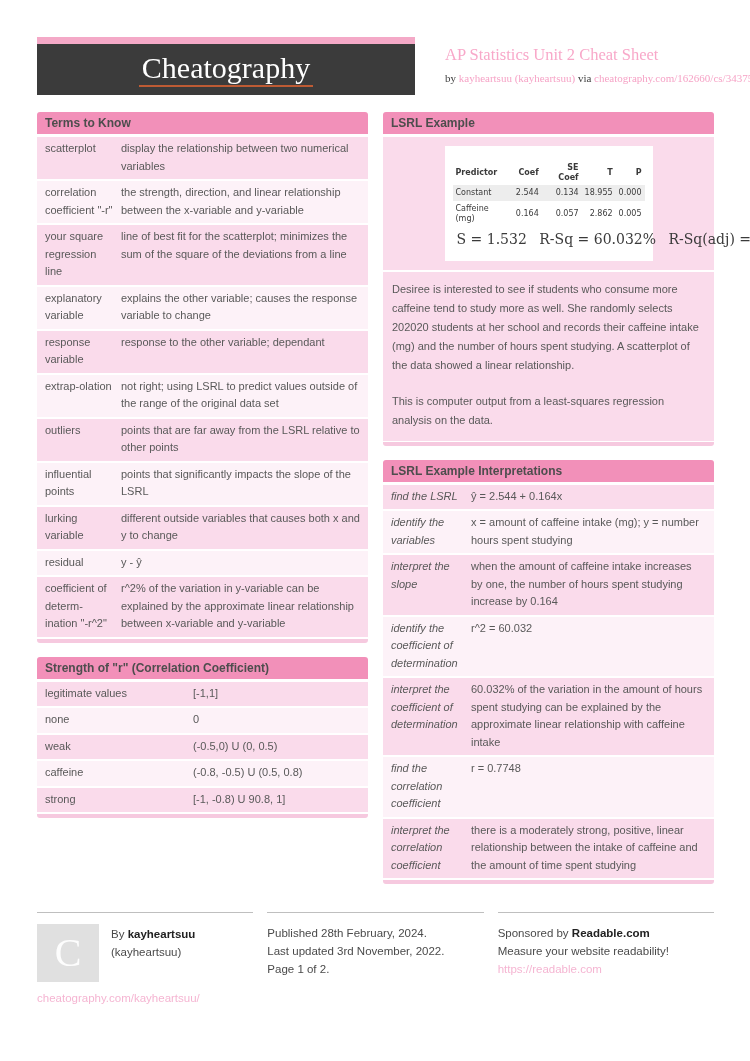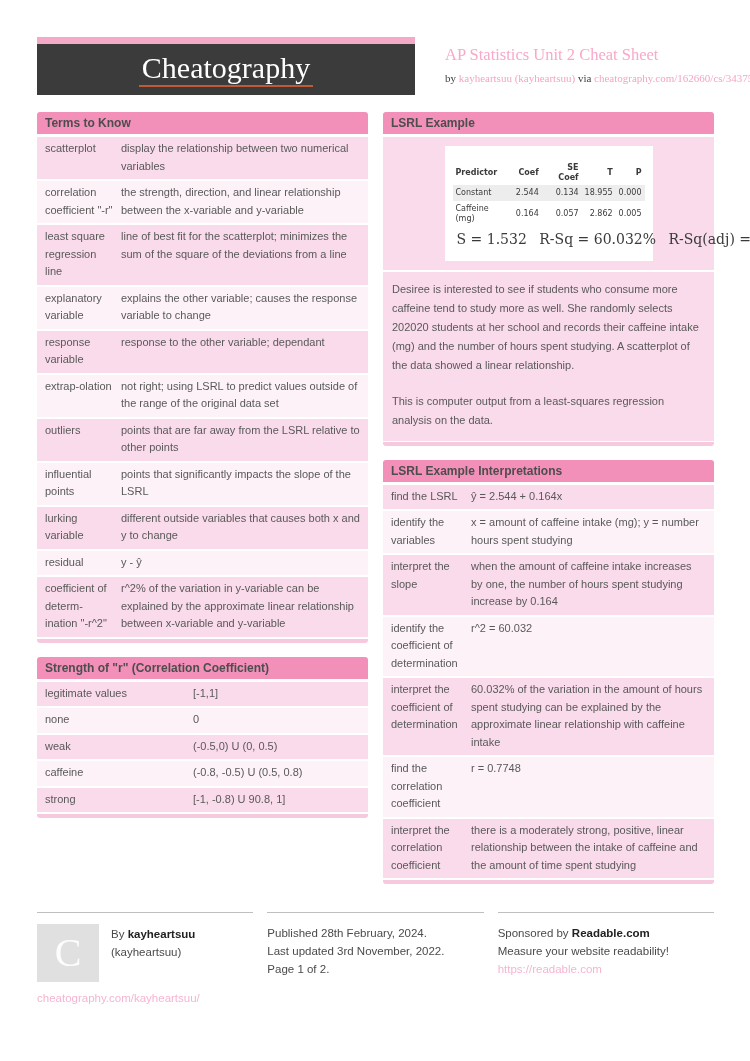--- a/index.html
+++ b/index.html
@@ -33,21 +33,21 @@
   .col{width:331px;flex:none;}
   .card{margin-bottom:14px;font-size:11px;line-height:17.5px;}
   .card-header{background:var(--pink-section-header);color:#4d4d4d;font-weight:bold;font-size:12px;
                line-height:14px;padding:4px 8px;border-radius:3px 3px 0 0;margin-bottom:3px;}
   .trow{display:flex;margin-bottom:2px;}
   .trow.pink{background:var(--pink-row);}
   .trow.lite{background:var(--pink-row-light);}
   .tcell-term{flex:none;width:80px;padding:3px 4px 4px 8px;}
   .tcell-def{flex:1;padding:3px 8px 4px 4px;}
   .strength .tcell-term{width:152px;}
-  .interp .tcell-term{width:84px;}
+  .interp .tcell-term{width:84px;font-style:italic;}
   .card-bottom{height:4px;background:var(--pink-bottom-bar);border-radius:0 0 3px 3px;margin-top:1px;}
 
   
   .example-img-block{background:var(--pink-section-body);padding:9px 0;margin-bottom:2px;}
   .minitab-box{width:208px;margin:0 auto;background:#fff;padding:15px 8px 12px 8px;}
   table.minitab{border-collapse:collapse;width:100%;font-size:8px;line-height:10px;color:#3a3a3a;
                 font-family:"DejaVu Sans",sans-serif;}
   .minitab th{text-align:right;font-weight:bold;padding:2px 3px;}
   .minitab th:first-child{text-align:left;}
   .minitab td{text-align:right;padding:3px 3px;}
@@ -104,21 +104,21 @@
         <div class="card-header">Terms to Know</div>
         <div class="trow pink">
             <div class="tcell-term">scatterplot</div>
             <div class="tcell-def">display the relationship between two numerical variables</div>
           </div>
         <div class="trow lite">
             <div class="tcell-term">correlation coefficient "-r"</div>
             <div class="tcell-def">the strength, direction, and linear relationship between the x-variable and y-variable</div>
           </div>
         <div class="trow pink">
-            <div class="tcell-term">least square regression line</div>
+            <div class="tcell-term">your square regression line</div>
             <div class="tcell-def">line of best fit for the scatterplot; minimizes the sum of the square of the deviations from a line</div>
           </div>
         <div class="trow lite">
             <div class="tcell-term">explanatory variable</div>
             <div class="tcell-def">explains the other variable; causes the response variable to change</div>
           </div>
         <div class="trow pink">
             <div class="tcell-term">response variable</div>
             <div class="tcell-def">response to the other variable; dependant</div>
           </div>

